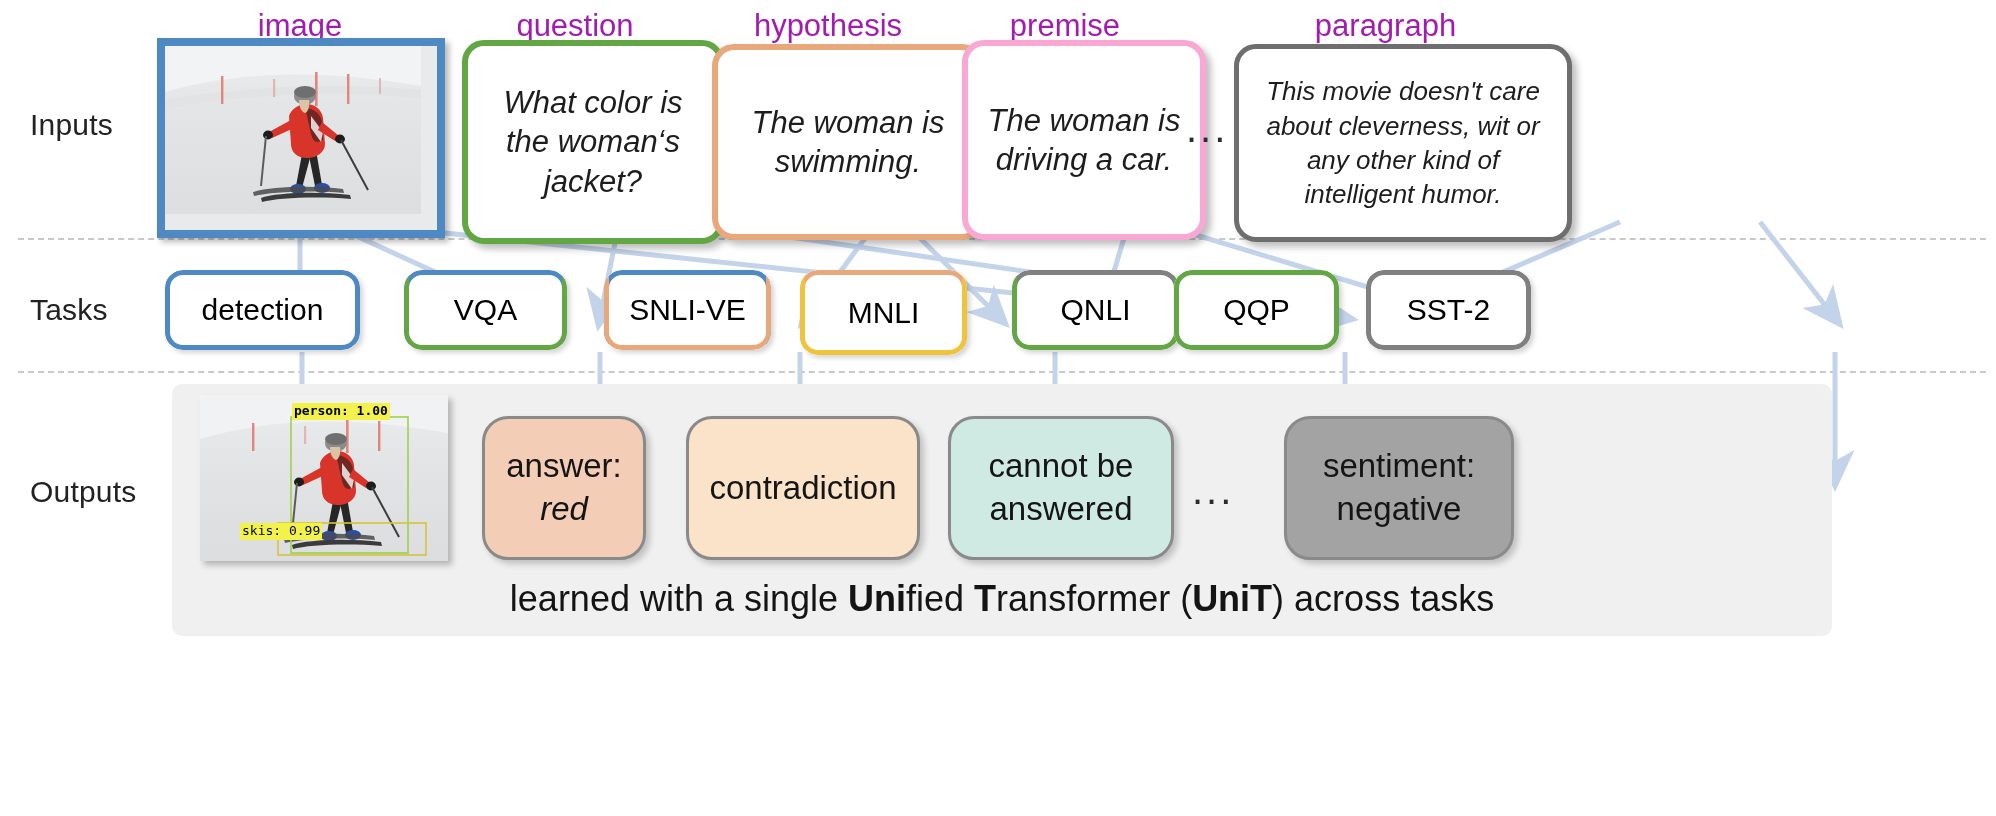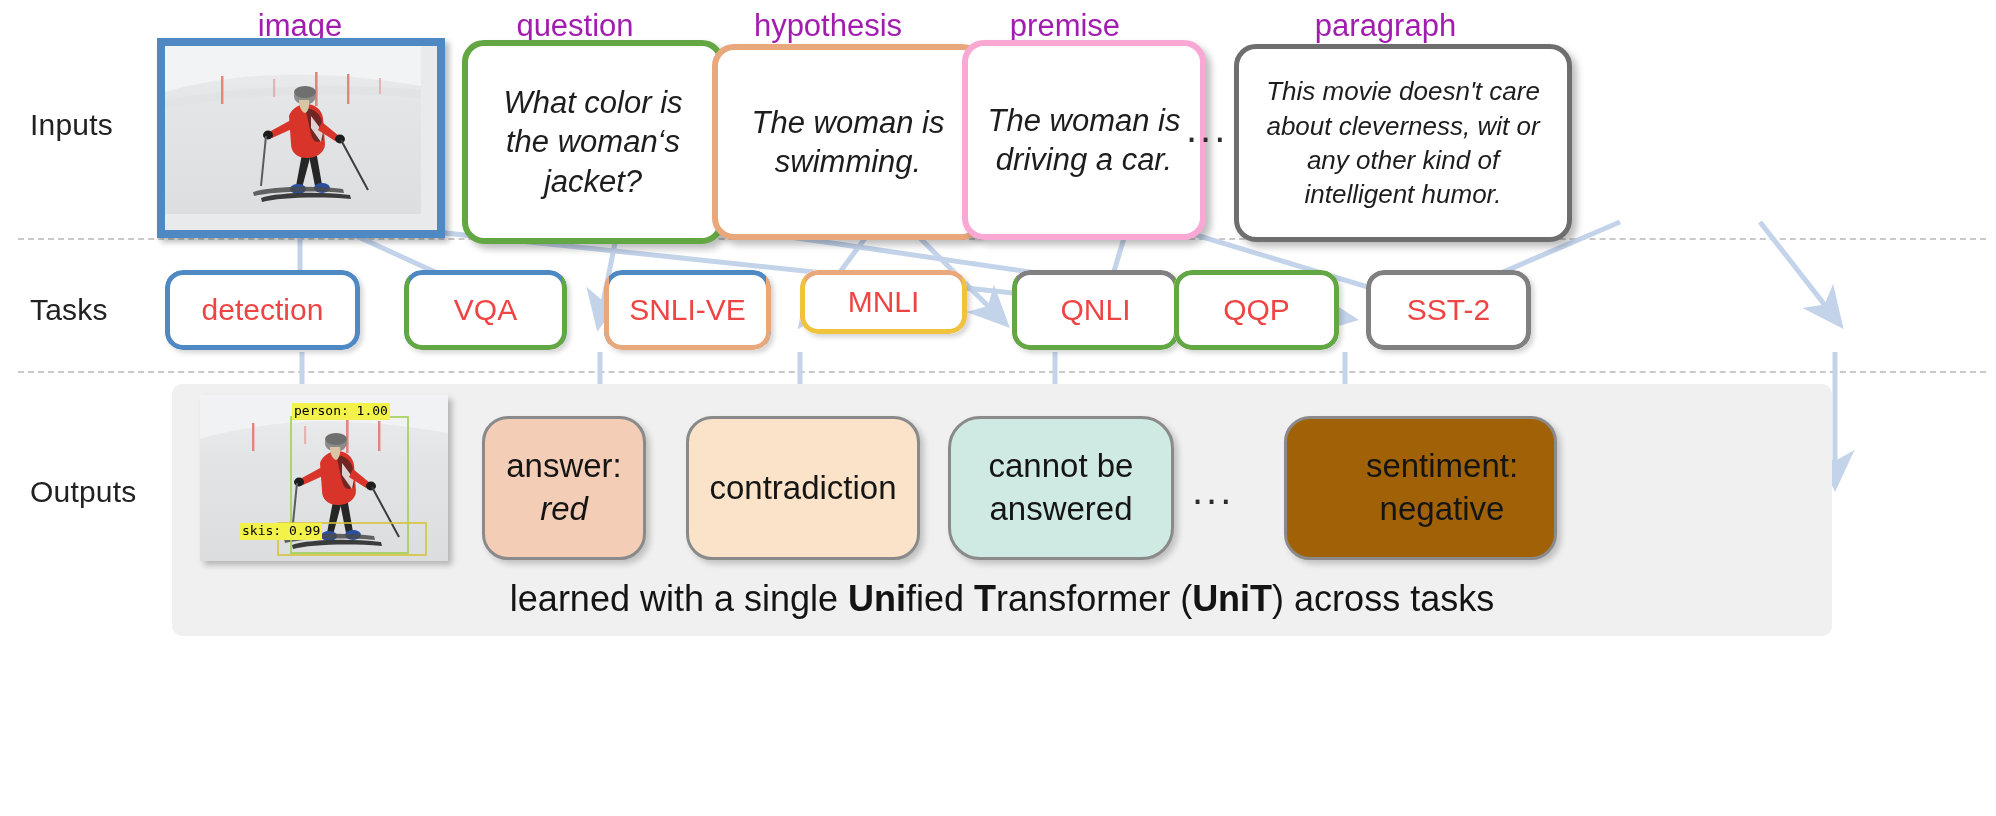--- a/index.html
+++ b/index.html
@@ -54,21 +54,21 @@
     padding:6px 12px;
   }
 
   
   .dots{position:absolute;font-size:40px;letter-spacing:3px;color:#2b2b2b;line-height:1;}
 
   
   .taskbox{
     position:absolute;background:#fff;border-radius:18px;
     display:flex;align-items:center;justify-content:center;
-    font-size:30px;color:#ef4444;
+    font-size:30px;color:#000000;
     box-shadow:3px 3px 5px rgba(0,0,0,.17);
     overflow:hidden;
   }
   .taskbox .halfwrap{position:absolute;left:0;top:0;right:0;bottom:0;border-radius:18px;overflow:hidden;pointer-events:none;}
   .taskbox .htop,.taskbox .hbot{
     position:absolute;left:0;width:100%;height:200%;
     border-radius:18px;box-sizing:border-box;border-width:5px;border-style:solid;
   }
   .taskbox .htop{top:0;clip-path:inset(0 0 50% 0);}
   .taskbox .hbot{bottom:0;clip-path:inset(50% 0 0 0);}
@@ -239,21 +239,21 @@
   </div>
 
   <div class="taskbox" style="left:604px;top:270px;width:167px;height:80px;">
     <span class="halfwrap">
       <span class="htop" style="border-color:#4e89c4;"></span>
       <span class="hbot" style="border-color:#e8a87c;"></span>
     </span>
     <span class="tlabel">SNLI-VE</span>
   </div>
 
-  <div class="taskbox" style="left:800px;top:270px;width:167px;height:64px;">
+  <div class="taskbox" style="left:800px;top:270px;width:167px;height:85px;">
     <span class="halfwrap">
       <span class="htop" style="border-color:#e8a87c;"></span>
       <span class="hbot" style="border-color:#f0c33c;"></span>
     </span>
     <span class="tlabel">MNLI</span>
   </div>
 
   <div class="taskbox" style="left:984px;top:270px;width:167px;height:80px;margin-left:28px;">
     <span class="halfwrap">
       <span class="htop" style="border-color:#808080;"></span>
@@ -312,40 +312,40 @@
         <path d="M172,92 L199,142" stroke="#3d3d3d" stroke-width="2" fill="none"></path>
         <ellipse cx="129" cy="141" rx="8" ry="5" fill="#2b4fa0"></ellipse>
         <ellipse cx="153" cy="140" rx="8" ry="5" fill="#2b4fa0"></ellipse>
         <path d="M92,150 C106,145 146,143 181,147 L182,151 C146,148 108,150 93,154 Z" fill="#3b3b3b"></path>
         <path d="M84,144 C100,139 142,137 174,141 L175,145 C142,142 102,144 85,148 Z" fill="#4a4a4a" opacity=".85"></path>
       </g>
 
       <rect x="91" y="22" width="117" height="136" fill="none" stroke="#9fd04f" stroke-width="1.6"></rect>
       <rect x="78" y="128" width="148" height="32" fill="none" stroke="#d6c43a" stroke-width="1.6"></rect>
     </svg>
-    <div class="detlabel" style="left:92px;top:8px;">person: 1.00</div>
+    <div class="detlabel" style="left:92px;top:8px;font-weight:bold;">person: 1.00</div>
     <div class="detlabel" style="left:40px;top:128px;">skis: 0.99</div>
   </div>
 
   <div class="outbox" style="left:482px;top:416px;width:158px;height:138px;background:#f3cdb5;">
     <span>answer:</span>
     <span class="ital">red</span>
   </div>
 
   <div class="outbox" style="left:686px;top:416px;width:228px;height:138px;background:#fae3c8;">
     <span>contradiction</span>
   </div>
 
-  <div class="outbox" style="left:948px;top:416px;width:220px;height:138px;background:#cfeae2;border-radius:32px;">
+  <div class="outbox" style="left:948px;top:416px;width:220px;height:138px;background:#cfeae2;">
     <span>cannot be</span>
     <span>answered</span>
   </div>
 
   <div class="dots" style="left:1192px;top:470px;">...</div>
 
-  <div class="outbox" style="left:1284px;top:416px;width:224px;height:138px;background:#a16207;padding-left:43px;">
+  <div class="outbox" style="left:1284px;top:416px;width:224px;height:138px;background:#a3a3a3;">
     <span>sentiment:</span>
     <span>negative</span>
   </div>
 
   <div class="bottom-caption" style="left:172px;top:578px;width:1660px;"><span>learned with a single </span><b>Uni</b><span>fied </span><b>T</b><span>ransformer (</span><b>UniT</b><span>) across tasks</span></div>
 
 </div>
 
 </body></html>

